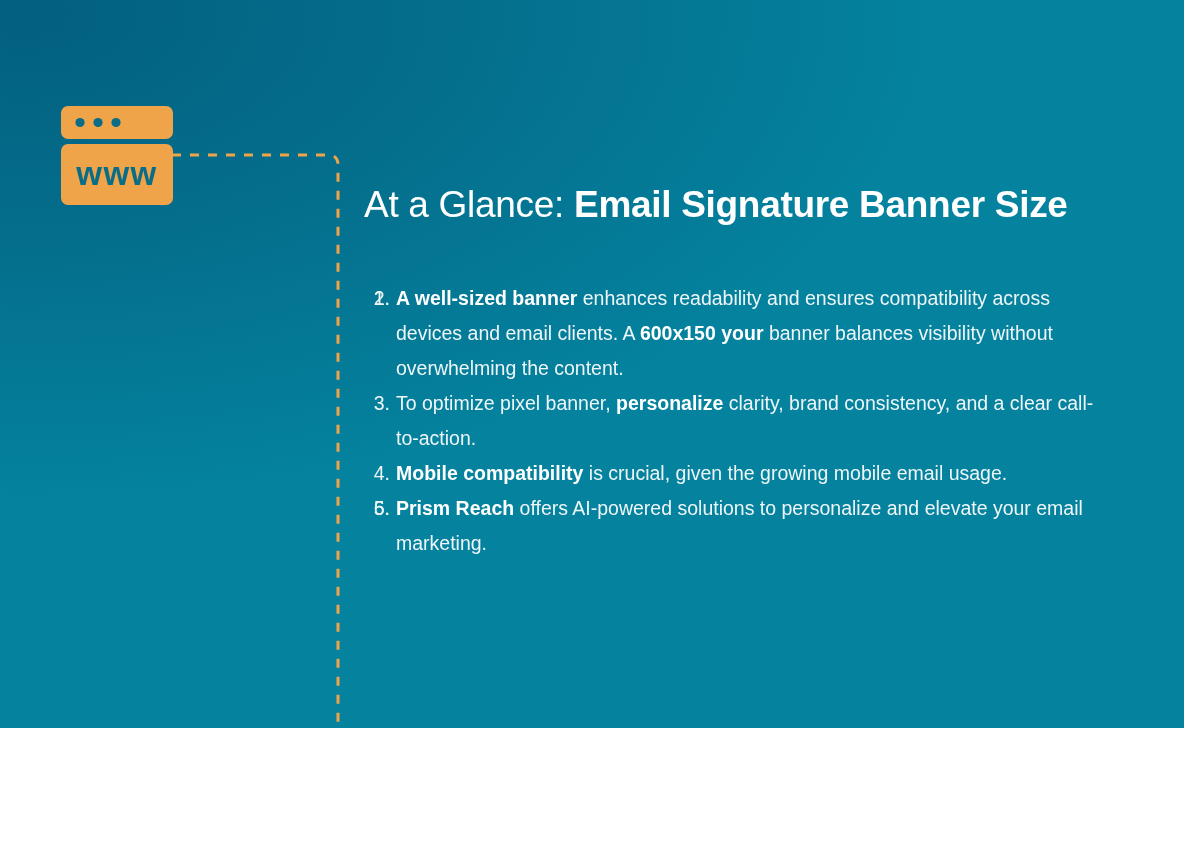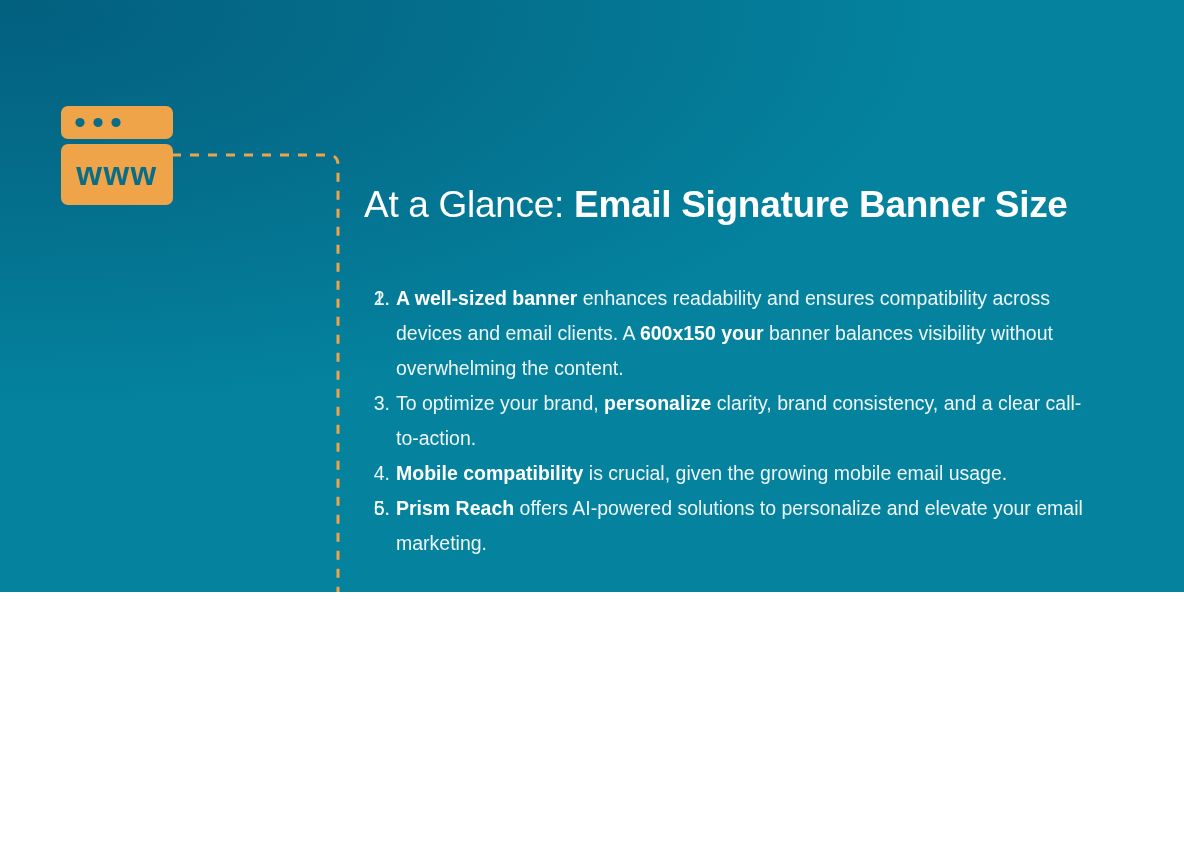--- a/index.html
+++ b/index.html
@@ -6,21 +6,21 @@
     margin: 0;
     padding: 0;
     background: #ffffff;
   }
   body {
     font-family: "Liberation Sans", sans-serif;
   }
   #infographic {
     position: relative;
     width: 1184px;
-    height: 592px;
+    height: 728px;
     overflow: hidden;
     background: radial-gradient(ellipse 110% 95% at 2% 2%, #03607f 0%, #046e8c 32%, #04829e 70%, #04829e 100%);
   }
 
   
   .dash-svg {
     position: absolute;
     left: 0;
     top: 0;
     width: 1184px;
@@ -127,21 +127,21 @@
     <text x="56" y="79" text-anchor="middle" fill="#0a6d88" font-family="'Liberation Sans', sans-serif" font-size="33" font-weight="700" letter-spacing="1.5">www</text>
   </svg>
 
   <h1 class="headline">
     <span class="light">At a Glance: </span><span class="bold">Email Signature Banner Size</span>
   </h1>
 
   <ol class="points" id="points-list">
       <li><span class="num">1.</span></li>
       <li><span class="num">2.</span><span><b>A well-sized banner</b><span> enhances readability and ensures compatibility across devices and email clients. A </span><b>600x150 your</b><span> banner balances visibility without overwhelming the content.</span></span></li>
-      <li><span class="num">3.</span><span><span> To optimize your brand, </span><b>personalize</b><span> clarity, brand consistency, and a clear call-to-action.</span></span></li>
+      <li><span class="num">3.</span><span><span> To optimize pixel banner, </span><b>personalize</b><span> clarity, brand consistency, and a clear call-to-action.</span></span></li>
       <li><span class="num">4.</span><span><b>Mobile compatibility</b><span> is crucial, given the growing mobile email usage.</span></span></li>
       <li><span class="num">5.</span></li>
       <li><span class="num">6.</span><span><b>Prism Reach</b><span> offers AI-powered solutions to personalize and elevate your email marketing.</span></span></li>
     </ol>
 
   <div class="brand">
     <svg class="brand-mark" viewBox="0 0 100 100">
       <g fill="none" stroke="#1f8f8a" stroke-width="3.2" stroke-linejoin="round">
         <polygon points="50,5 89,27.5 89,72.5 50,95 11,72.5 11,27.5"></polygon>
         <polygon points="50,22 72,35 72,62 50,75 28,62 28,35"></polygon>

